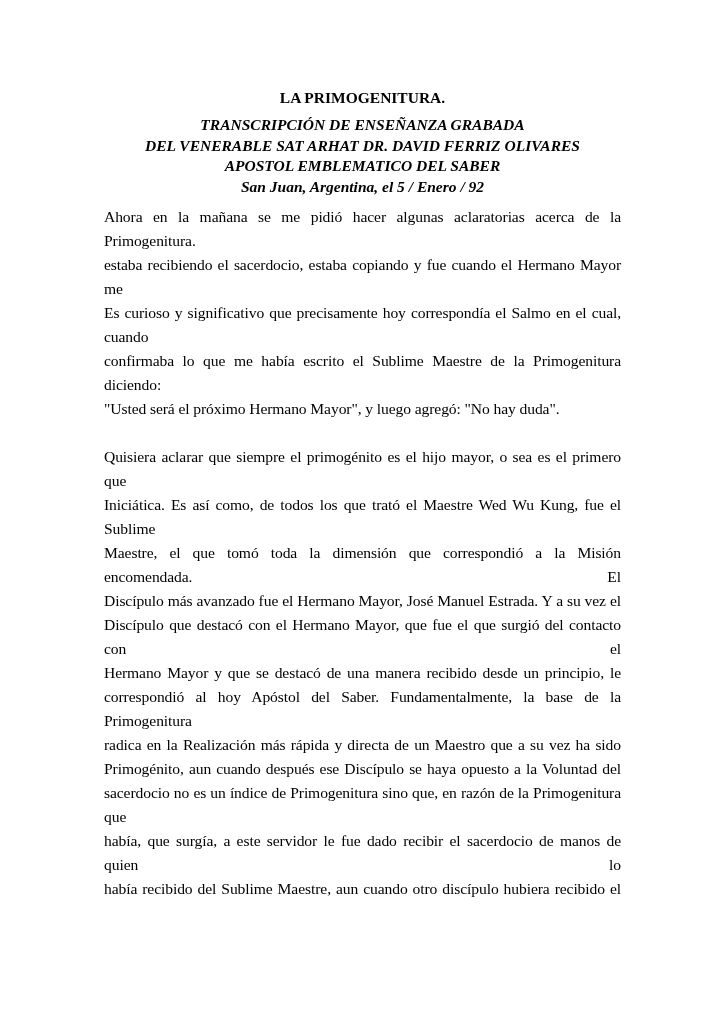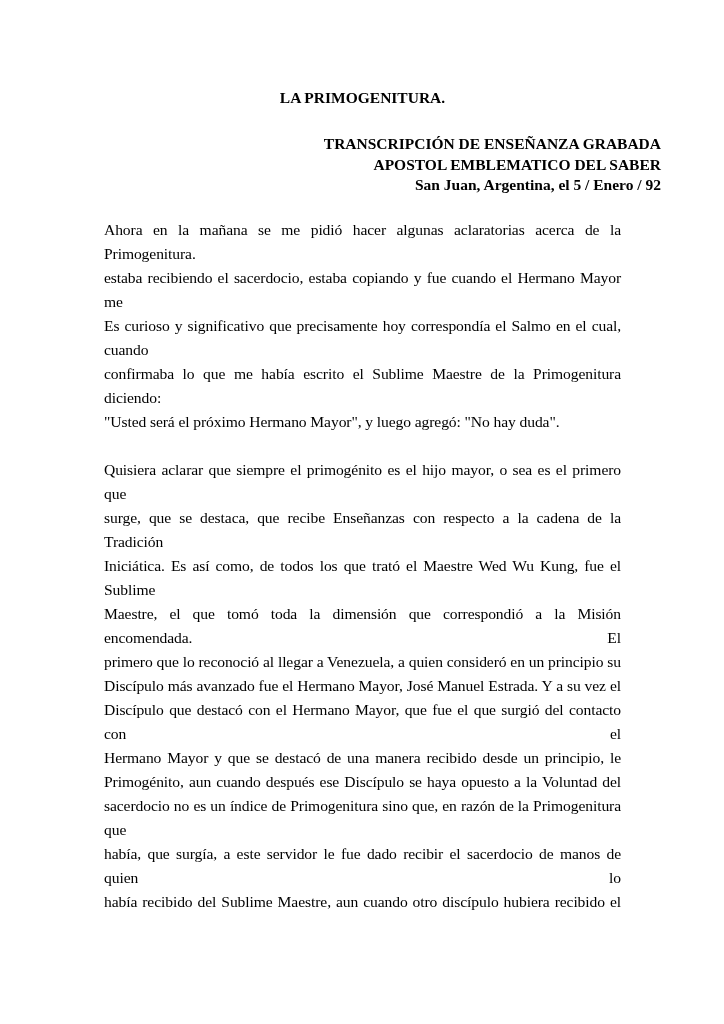--- a/index.html
+++ b/index.html
@@ -22,41 +22,42 @@
       width: 517px;
     }
     .title {
       text-align: center;
       font-weight: bold;
       font-size: 15.5px;
       line-height: 20px;
       margin: 0;
     }
     .title-main {
-      margin-bottom: 26px;
+      margin-bottom: 7px;
     }
     .header-block {
-      text-align: right;
+      text-align: center;
       font-weight: bold;
       font-size: 15.5px;
       line-height: 20.5px;
       margin: 0 -40px 0 -40px;
+      font-style: italic;
     }
     .header-block div {
       white-space: nowrap;
     }
     .para {
       margin: 0;
       font-size: 15.6px;
       line-height: 24px;
       text-align: justify;
       text-align-last: left;
       letter-spacing: -0.1px;
     }
-    .para-1 { margin-top: 22px; text-decoration: underline; }
+    .para-1 { margin-top: 8px; text-decoration: underline; }
     .para-gap { margin-top: 24px; }
     .line {
       display: block;
       text-align: justify;
       text-align-last: justify;
       white-space: nowrap;
     }
     .line.last {
       text-align-last: left;
     }
@@ -73,41 +74,42 @@
   </style>
 </head>
 <body>
 
 <div class="page">
 
   <p class="title title-main">LA PRIMOGENITURA.</p>
 
   <div class="header-block">
     <div>TRANSCRIPCIÓN DE ENSEÑANZA GRABADA</div>
+    <div>DEL VENERABLE SAT ARHAT DR. DAVID FERRIZ OLIVARES</div>
     <div>APOSTOL EMBLEMATICO DEL SABER</div>
     <div>San Juan, Argentina, el 5 / Enero / 92</div>
   </div>
 
   <div class="para para-1">
     <span class="line"><span class="line-inner">Ahora en la mañana se me pidió hacer algunas aclaratorias acerca de la Primogenitura.</span></span>
     <span class="line"><span class="line-inner">estaba recibiendo el sacerdocio, estaba copiando y fue cuando el Hermano Mayor me</span></span>
     <span class="line"><span class="line-inner">Es curioso y significativo que precisamente hoy correspondía el Salmo en el cual, cuando</span></span>
     <span class="line"><span class="line-inner">confirmaba lo que me había escrito el Sublime Maestre de la Primogenitura diciendo:</span></span>
     <span class="line last"><span class="line-inner">"Usted será el próximo Hermano Mayor", y luego agregó: "No hay duda".</span></span>
   </div>
 
   <div class="para para-gap">
     <span class="line"><span class="line-inner">Quisiera aclarar que siempre el primogénito es el hijo mayor, o sea es el primero que</span></span>
-    <span class="line"><span class="line-inner">surge, que se destaca, que recibe Enseñanzas con respecto a la cadena de la Tradición</span></span>
     <span class="line"><span class="line-inner">Iniciática. Es así como, de todos los que trató el Maestre Wed Wu Kung, fue el Sublime</span></span>
     <span class="line"><span class="line-inner">Maestre, el que tomó toda la dimensión que correspondió a la Misión encomendada. El</span></span>
-    <span class="line"><span class="line-inner">primero que lo reconoció al llegar a Venezuela, a quien consideró en un principio su</span></span>
     <span class="line"><span class="line-inner">Discípulo más avanzado fue el Hermano Mayor, José Manuel Estrada. Y a su vez el</span></span>
     <span class="line"><span class="line-inner">Discípulo que destacó con el Hermano Mayor, que fue el que surgió del contacto con el</span></span>
     <span class="line"><span class="line-inner">Hermano Mayor y que se destacó de una manera recibido desde un principio, le</span></span>
+    <span class="line"><span class="line-inner">correspondió al hoy Apóstol del Saber. Fundamentalmente, la base de la Primogenitura</span></span>
+    <span class="line"><span class="line-inner">radica en la Realización más rápida y directa de un Maestro que a su vez ha sido</span></span>
     <span class="line"><span class="line-inner">Primogénito, aun cuando después ese Discípulo se haya opuesto a la Voluntad del</span></span>
     <span class="line"><span class="line-inner">sacerdocio no es un índice de Primogenitura sino que, en razón de la Primogenitura que</span></span>
     <span class="line"><span class="line-inner">había, que surgía, a este servidor le fue dado recibir el sacerdocio de manos de quien lo</span></span>
     <span class="line"><span class="line-inner">había recibido del Sublime Maestre, aun cuando otro discípulo hubiera recibido el</span></span>
 
   </div>
 
 </div>
 
 </body></html>

